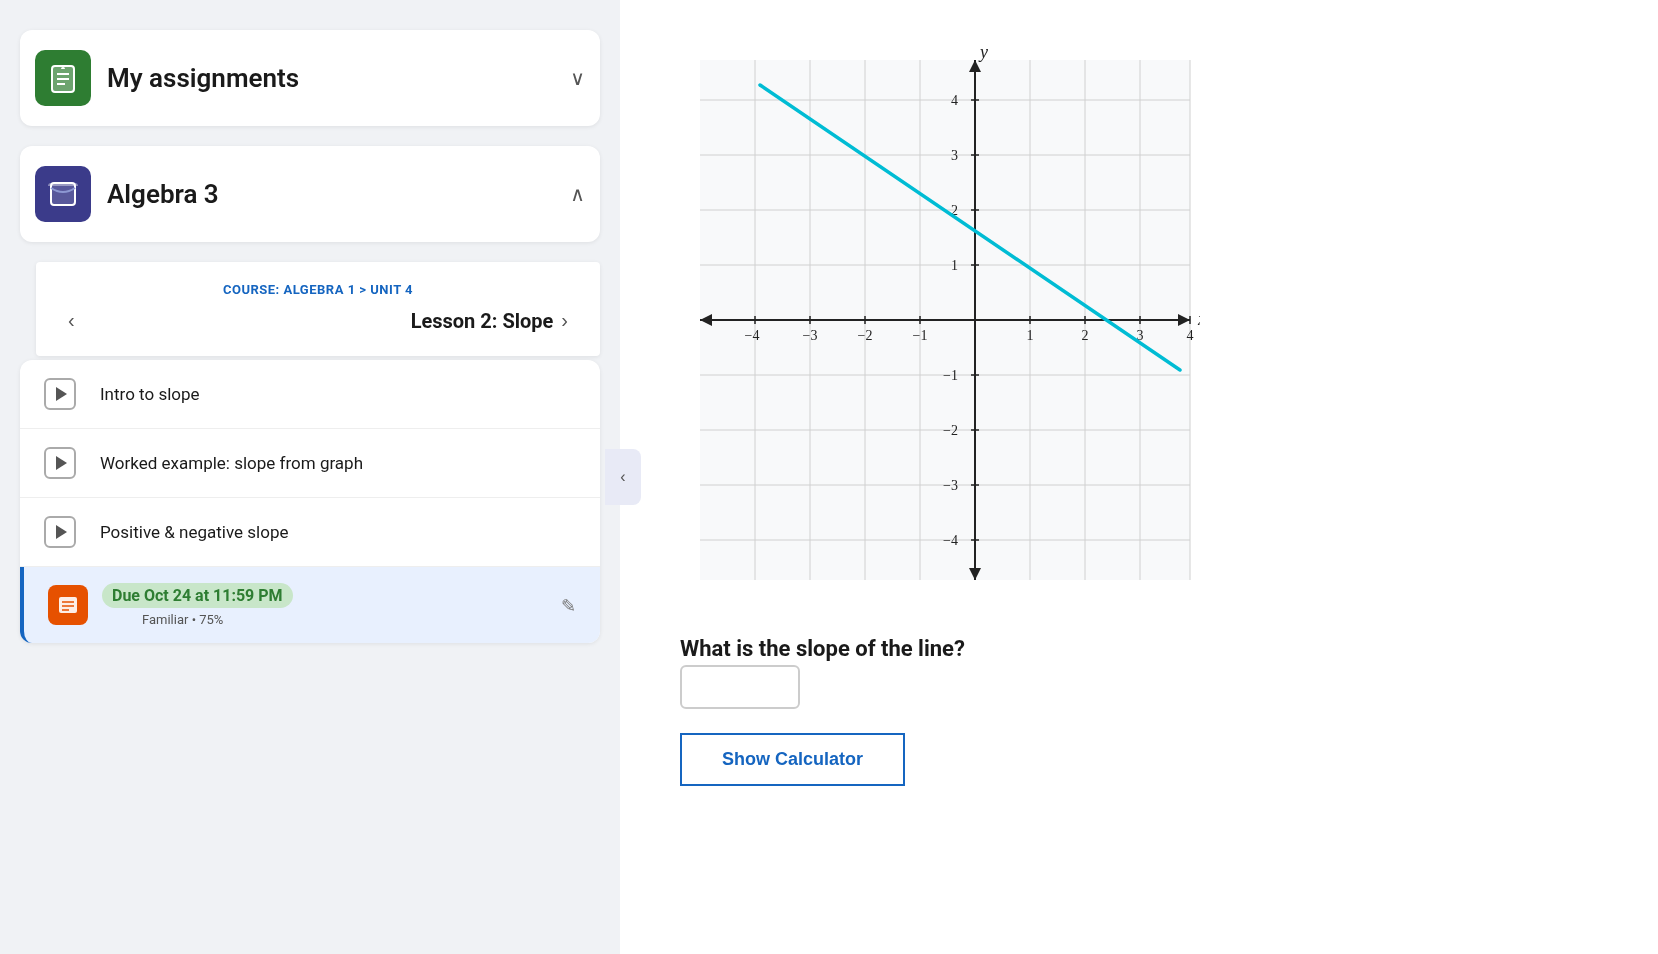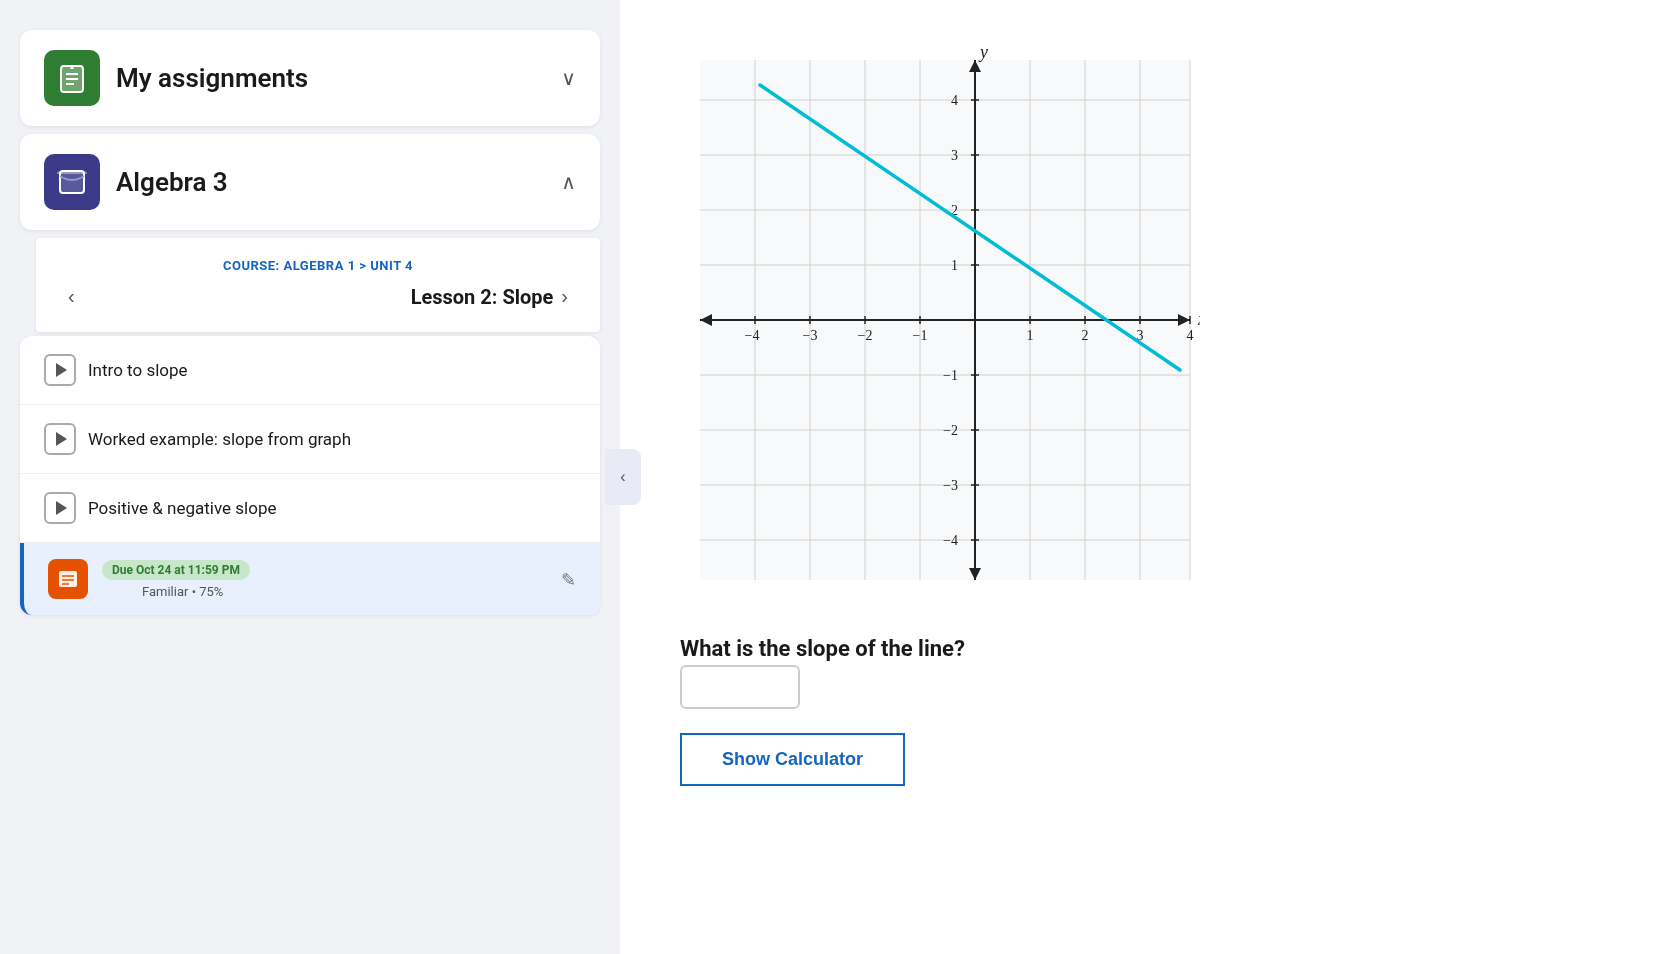--- a/index.html
+++ b/index.html
@@ -17,22 +17,22 @@
       min-width: 620px;
       background: #f0f2f5;
       padding: 30px 20px;
       overflow-y: auto;
       position: relative;
     }
 
     .card {
       background: #fff;
       border-radius: 12px;
-      padding: 20px 24px;
-      margin-bottom: 8px;
+      padding: 20px 15px;
+      margin-bottom: 20px;
       box-shadow: 0 1px 4px rgba(0,0,0,0.08);
     }
 
     .card-header {
       display: flex;
       align-items: center;
       justify-content: space-between;
     }
 
     .card-header-left {
@@ -117,21 +117,21 @@
     .lesson-items {
       background: #fff;
       border-radius: 12px;
       box-shadow: 0 1px 4px rgba(0,0,0,0.08);
       margin-top: 4px;
     }
 
     .lesson-item {
       display: flex;
       align-items: center;
-      gap: 12px;
+      gap: 24px;
       padding: 18px 24px;
       border-bottom: 1px solid #eee;
       cursor: pointer;
     }
 
     .lesson-item:last-child {
       border-bottom: none;
     }
 
     .play-btn {
@@ -183,21 +183,21 @@
     }
 
     .assignment-content {
       flex: 1;
     }
 
     .due-badge {
       display: inline-block;
       background: #c8e6c9;
       color: #2e7d32;
-      font-size: 12px;
+      font-size: 16px;
       font-weight: 700;
       padding: 3px 10px;
       border-radius: 20px;
       margin-bottom: 4px;
     }
 
     .assignment-title {
       font-size: 17px;
       font-weight: 600;
       color: #1565c0;

